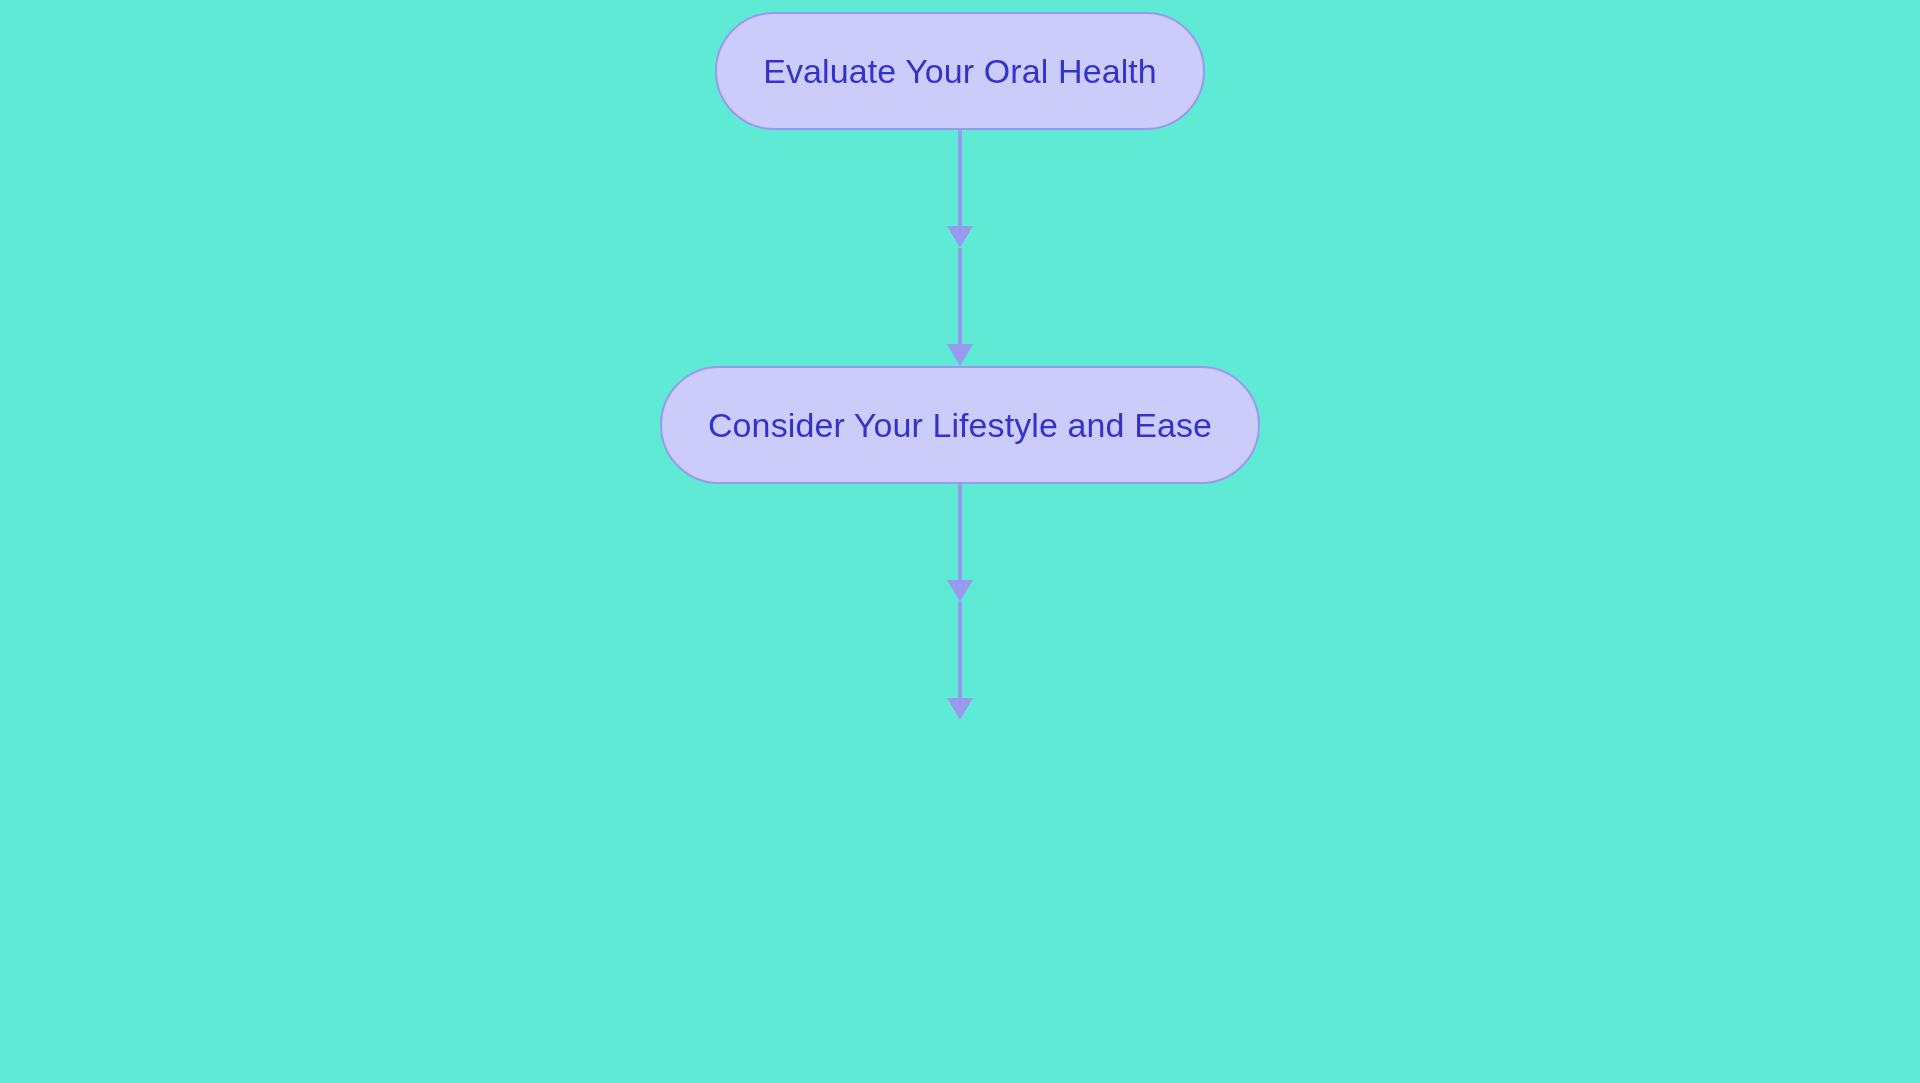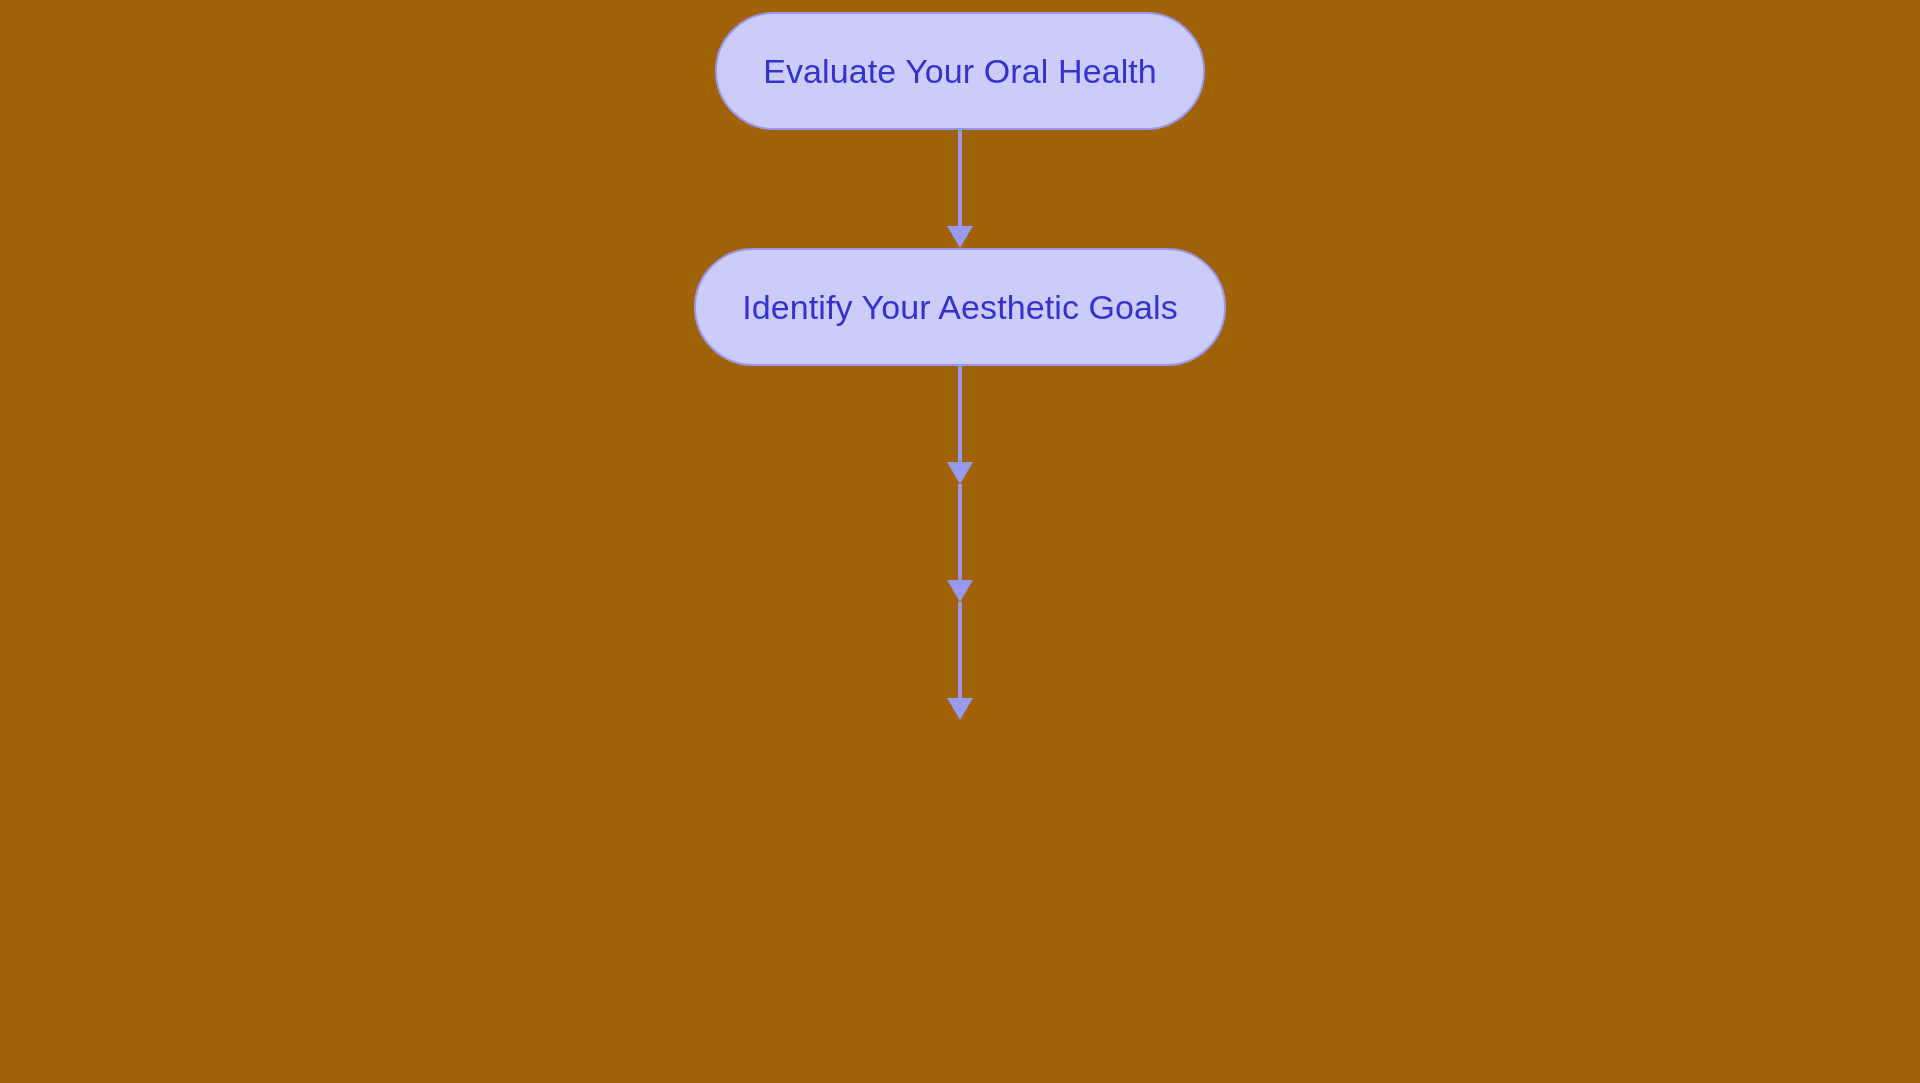--- a/index.html
+++ b/index.html
@@ -11,21 +11,21 @@
     width: 1920px;
     height: 1083px;
     overflow: hidden;
     font-family: "Liberation Sans", "DejaVu Sans", sans-serif;
   }
 
   #flowchart-canvas {
     position: relative;
     width: 1920px;
     height: 1083px;
-    background: #a16207;
+    background: #5eead4;
   }
 
   .flow-column {
     position: absolute;
     left: 0;
     top: 0;
     width: 1920px;
     height: 1083px;
     display: flex;
     flex-direction: column;
@@ -93,29 +93,29 @@
 
     <div class="node">
       <span class="node-label">Evaluate Your Oral Health</span>
     </div>
 
     <div class="connector">
       <div class="connector-line"></div>
       <div class="connector-head"></div>
     </div>
 
-    <div class="node">
-      <span class="node-label">Identify Your Aesthetic Goals</span>
-    </div>
 
     <div class="connector">
       <div class="connector-line"></div>
       <div class="connector-head"></div>
     </div>
 
+    <div class="node">
+      <span class="node-label">Consider Your Lifestyle and Ease</span>
+    </div>
 
     <div class="connector">
       <div class="connector-line"></div>
       <div class="connector-head"></div>
     </div>
 
 
     <div class="connector">
       <div class="connector-line"></div>
       <div class="connector-head"></div>

